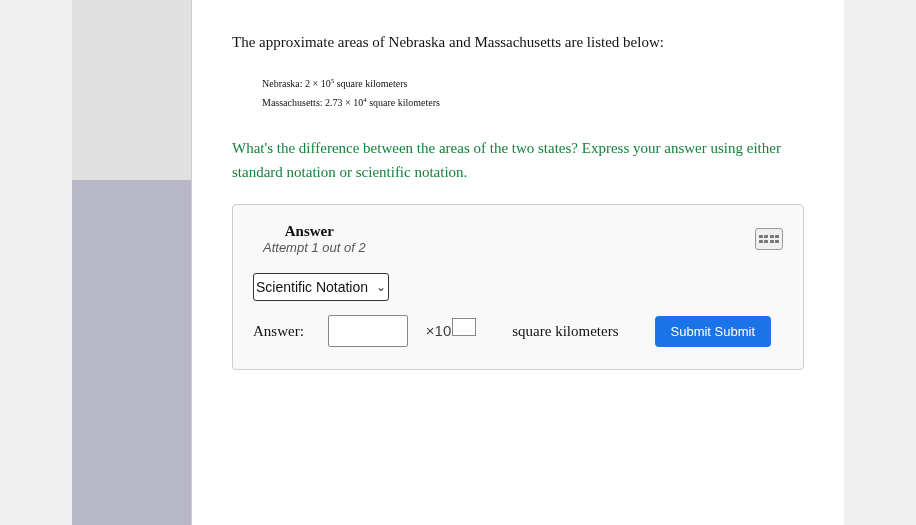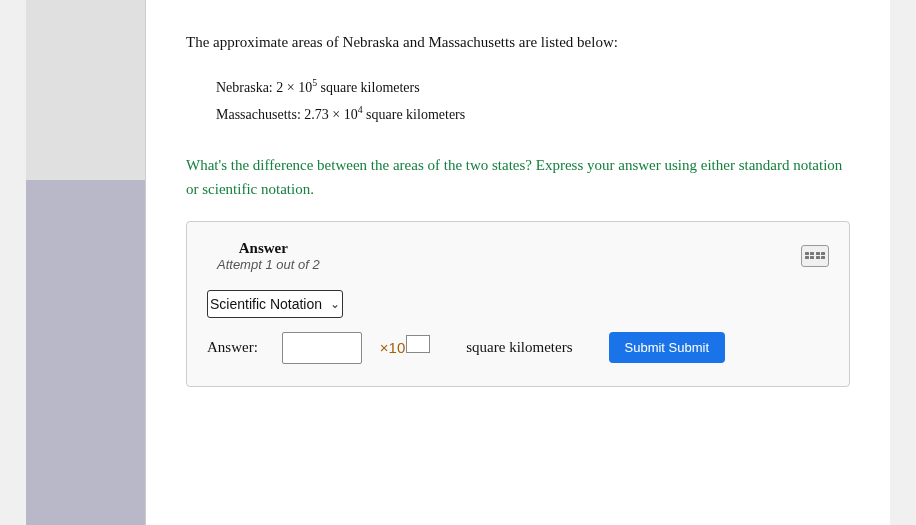--- a/index.html
+++ b/index.html
@@ -13,21 +13,21 @@
       background: #f0f0f0;
       display: flex;
       justify-content: center;
       align-items: center;
       width: 916px;
       min-height: 525px;
     }
 
     .page-container {
       display: flex;
-      width: 864px;
+      width: 772px;
       min-height: 525px;
       background: #f0f0f0;
     }
 
     .left-sidebar {
       width: 120px;
       background: #e8e8e8;
       border-right: 1px solid #ccc;
       display: flex;
       flex-direction: column;
@@ -53,21 +53,21 @@
 
     .question-text {
       font-size: 15px;
       color: #111;
       line-height: 1.6;
       margin-bottom: 10px;
     }
 
     .states-list {
       margin: 10px 0 10px 30px;
-      font-size: 14px;
+      font-size: 10px;
       color: #111;
       line-height: 1.9;
     }
 
     .state-item {
       display: block;
     }
 
     sup {
       font-size: 0.7em;
@@ -184,21 +184,21 @@
     .times-10-container {
       display: flex;
       align-items: flex-start;
       margin-left: 2px;
       margin-right: 12px;
     }
 
     .times-10-text {
       font-size: 15px;
       font-family: Arial, sans-serif;
-      color: #a16207;
+      color: #404040;
     }
 
     .exponent-input {
       width: 24px;
       height: 18px;
       border: 1px solid #888;
       font-size: 11px;
       text-align: center;
       background: white;
       outline: none;

